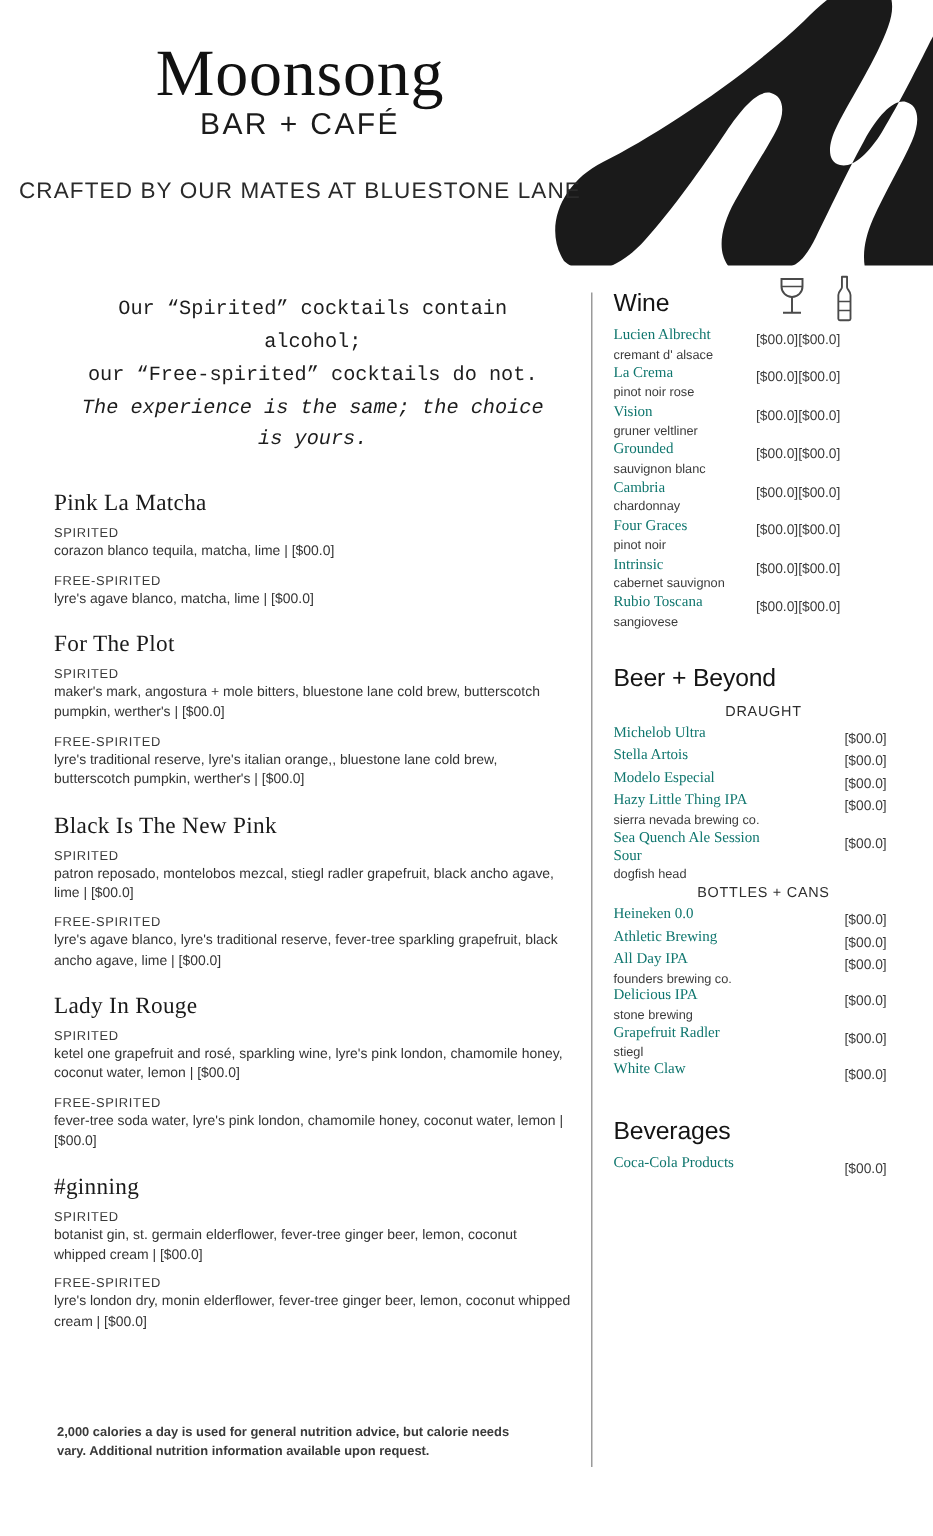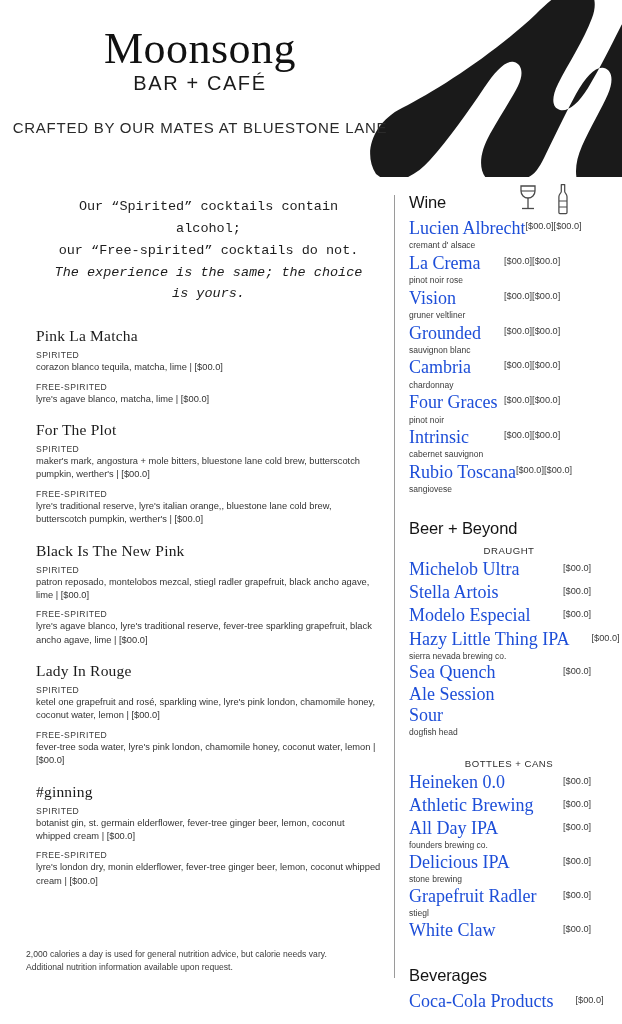--- a/index.html
+++ b/index.html
@@ -94,25 +94,26 @@
   }
   .variant-desc{
     font-size:9.3px;
     line-height:1.44;
     color:#333;
     margin:0;
   }
 
   .nutrition{
     position:absolute;
-    left:26px;top:948px;
+    left:38px;top:948px;
     width:320px;
     font-size:8.6px;
     line-height:1.5;
     color:#3a3a3a;
+    font-weight:bold;
   }
 
   
   .right{
     position:absolute;
     left:409px;top:193px;
     width:200px;
   }
   .sect-head{
     font-size:16.5px;
@@ -135,23 +136,23 @@
 
   .row{
     display:flex;
     align-items:flex-start;
     margin-bottom:2px;
     min-height:17px;
   }
   .row-main{flex:0 0 95px;}
   .row-name{
     font-family:"Liberation Serif", serif;
-    font-size:18px;
+    font-size:10px;
     line-height:1.18;
-    color:#1d4ed8;
+    color:#0f766e;
     white-space:nowrap;
   }
   .row-sub{
     font-size:8.5px;
     line-height:1.25;
     color:#3a3a3a;
     margin-top:1px;
     white-space:nowrap;
   }
   .wine-prices{
@@ -178,21 +179,21 @@
     padding-top:4px;
     padding-left:22px;
   }
   .subsect{
     font-size:9.6px;
     letter-spacing:.5px;
     color:#2e2e2e;
     margin:7px 0 3px 0;
     text-align:center;
   }
-  .subsect.cans{margin-top:20px;}
+  .subsect.cans{margin-top:2px;}
 </style>
 </head>
 <body>
 
 <div class="page">
 
   <div class="logomark">
     <svg viewBox="0 0 260 185" xmlns="http://www.w3.org/2000/svg">
       <path fill="#1a1a1a" d="
         M 8 182

